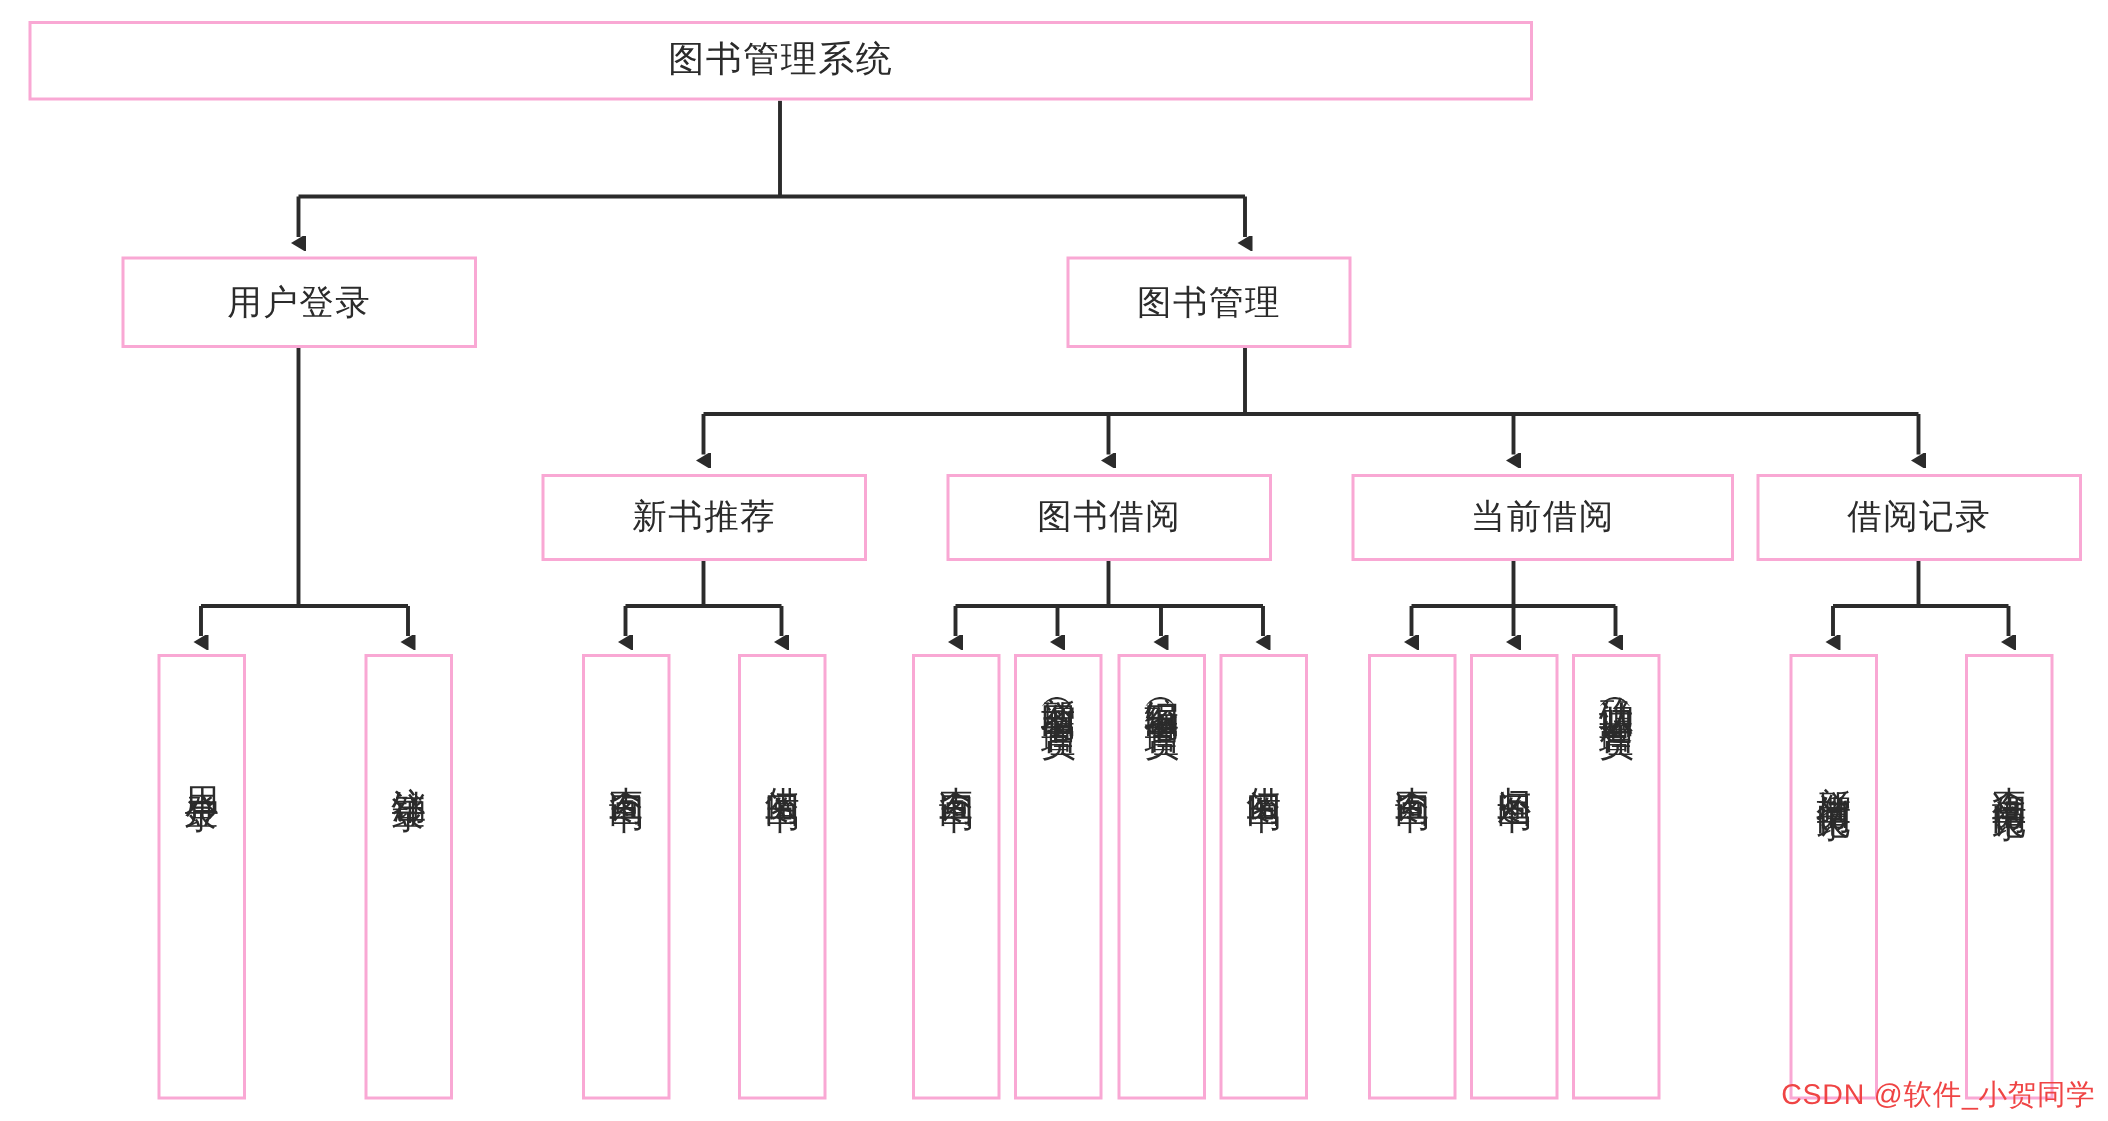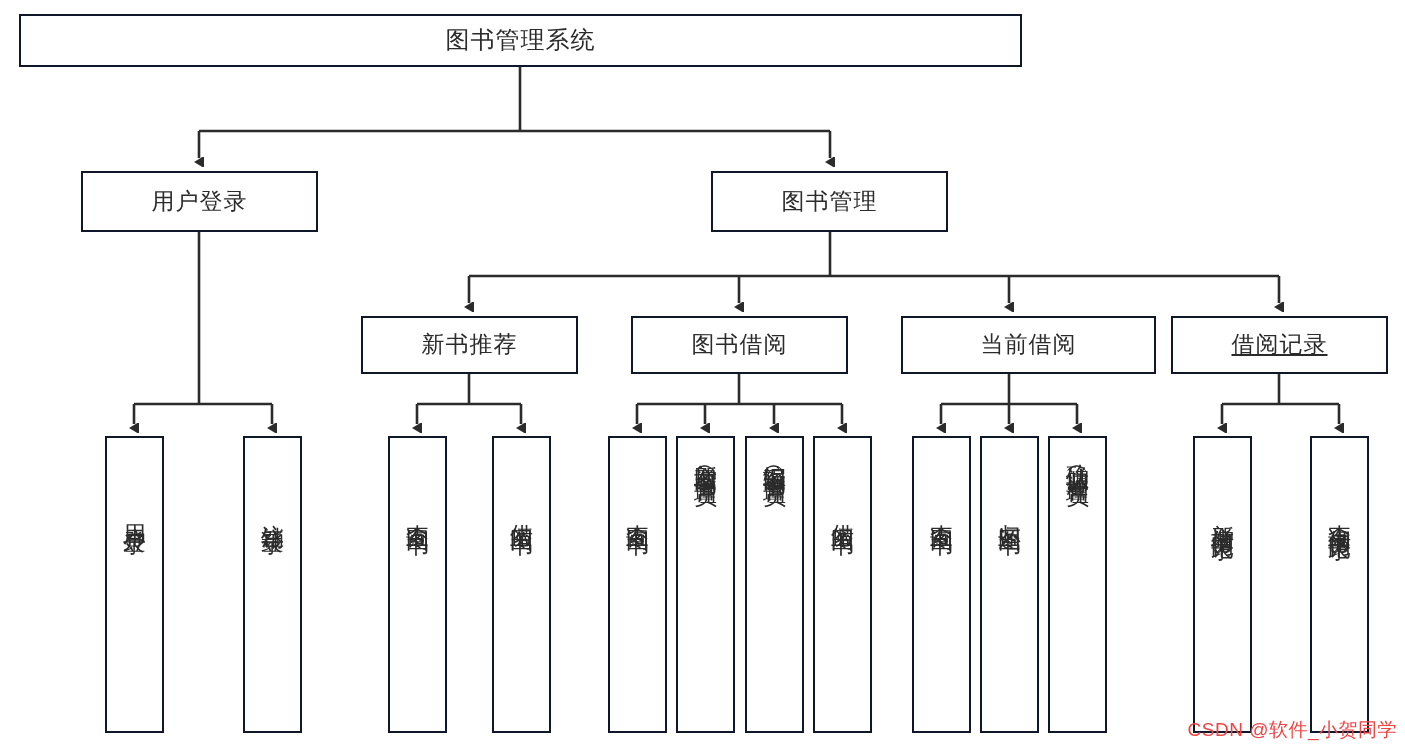--- a/index.html
+++ b/index.html
@@ -22,21 +22,21 @@
     position: absolute;
     left: 0;
     top: 0;
     width: 1405px;
     height: 747px;
     pointer-events: none;
   }
   .node {
     position: absolute;
     box-sizing: border-box;
-    border: 2px solid #0f172a;
+    border: 2px solid #f9a8d4;
     background: #ffffff;
     display: flex;
     align-items: center;
     justify-content: center;
     color: #2b2b2b;
   }
   .node-label {
     display: block;
     text-align: center;
     line-height: 1.12;
@@ -135,37 +135,37 @@
   </svg>
 
   <div class="node horiz root" style="left:19px; top:14px; width:1003px; height:53px;">
     <span class="node-label">图书管理系统</span>
   </div>
 
   <div class="node horiz" style="left:81px; top:171px; width:237px; height:61px;">
     <span class="node-label">用户登录</span>
   </div>
 
-  <div class="node horiz" style="left:711px; top:171px; width:237px; height:61px;">
+  <div class="node horiz" style="left:711px; top:171px; width:190px; height:61px;">
     <span class="node-label">图书管理</span>
   </div>
 
   <div class="node horiz" style="left:361px; top:316px; width:217px; height:58px;">
     <span class="node-label">新书推荐</span>
   </div>
 
   <div class="node horiz" style="left:631px; top:316px; width:217px; height:58px;">
     <span class="node-label">图书借阅</span>
   </div>
 
   <div class="node horiz" style="left:901px; top:316px; width:255px; height:58px;">
     <span class="node-label">当前借阅</span>
   </div>
 
-  <div class="node horiz" style="left:1171px; top:316px; width:217px; height:58px;text-decoration:underline;">
+  <div class="node horiz" style="left:1171px; top:316px; width:217px; height:58px;">
     <span class="node-label">借阅记录</span>
   </div>
 
   <div class="node vert center" style="left:105px; top:436px; width:59px; height:297px;">
     <span class="node-label">用户登录</span>
   </div>
 
   <div class="node vert center" style="left:243px; top:436px; width:59px; height:297px;">
     <span class="node-label">注销登录</span>
   </div>

